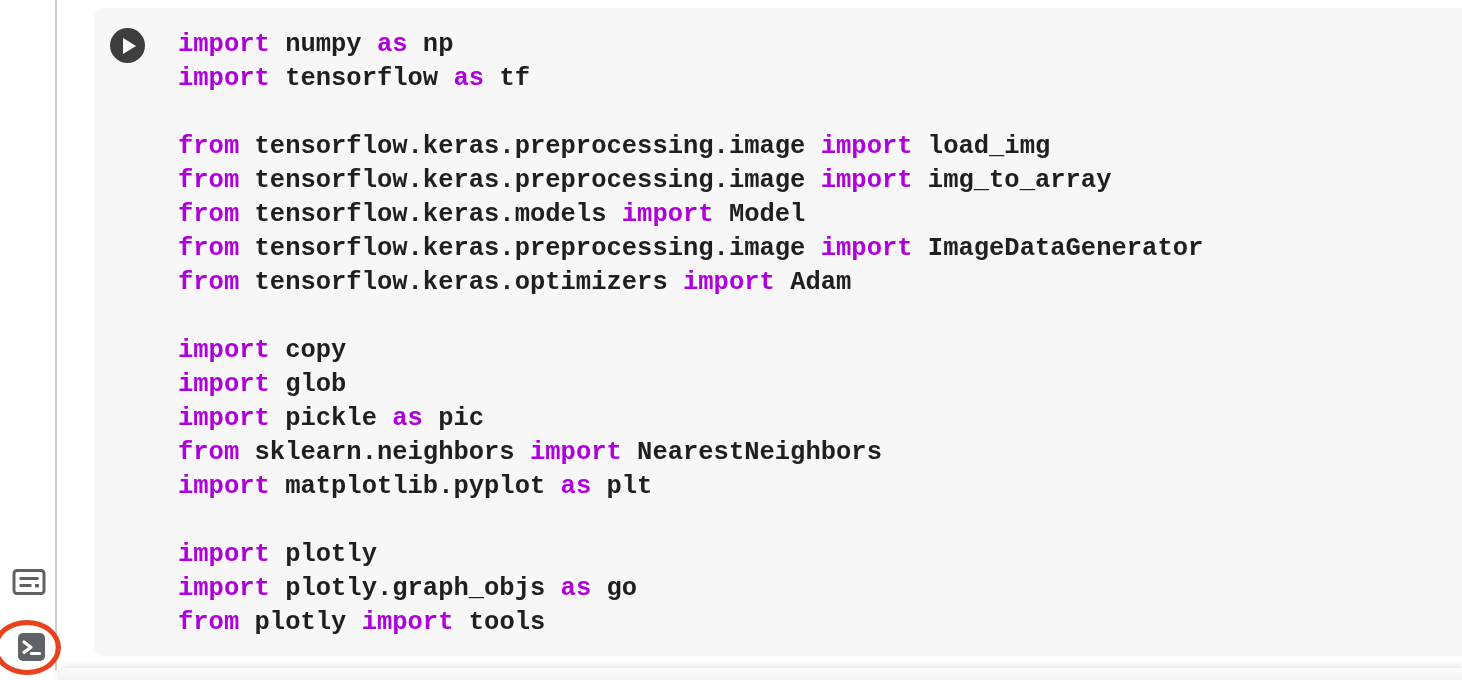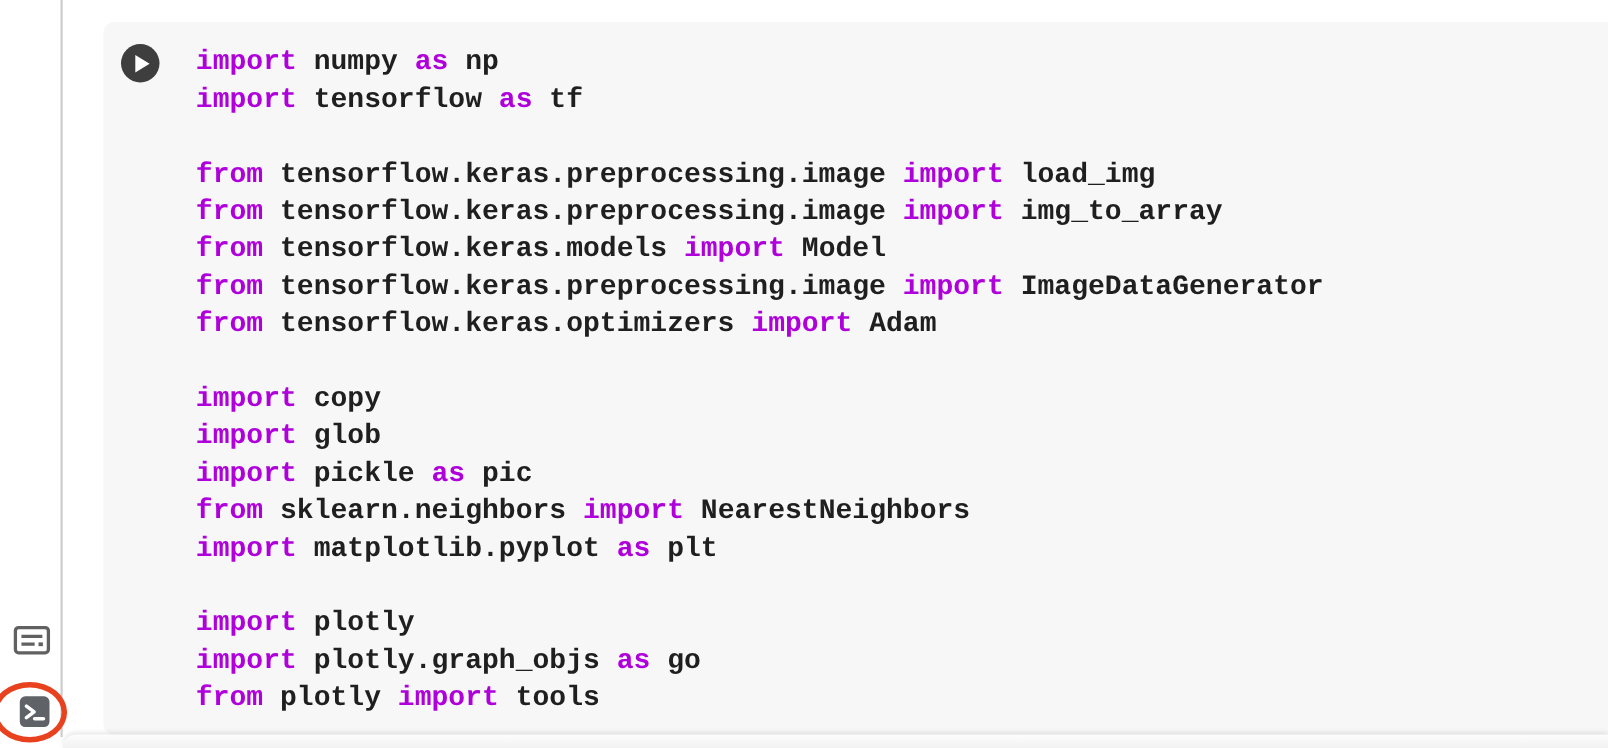--- a/index.html
+++ b/index.html
@@ -3,21 +3,21 @@
 <meta charset="utf-8">
 <style>
   * { margin:0; padding:0; box-sizing:border-box; }
   html,body { width:1462px; height:680px; background:#ffffff; font-family:"Liberation Sans", sans-serif; }
   .screen { position:relative; width:1462px; height:680px; background:#ffffff; overflow:hidden; }
 
   
   .divider { position:absolute; left:55px; top:0; width:2px; height:670px; background:var(--divider,#CDCDCD); }
 
   
-  .cell { position:absolute; left:94px; top:20px; width:1368px; height:648px;
+  .cell { position:absolute; left:94px; top:8px; width:1368px; height:648px;
           background:var(--cell-bg,#F7F7F7); border-radius:10px 0 0 10px; }
 
   .run-btn { position:absolute; left:16px; top:20px; width:35px; height:35px; border:none;
              border-radius:50%; background:var(--run-bg,#3E3E3E); cursor:pointer;
              display:flex; align-items:center; justify-content:center; padding:0; }
   .run-btn .play { width:0; height:0; margin-left:4px;
                    border-left:13px solid #ffffff;
                    border-top:8px solid transparent; border-bottom:8px solid transparent; }
 
   .code { position:absolute; left:84px; top:20px; width:1270px;

